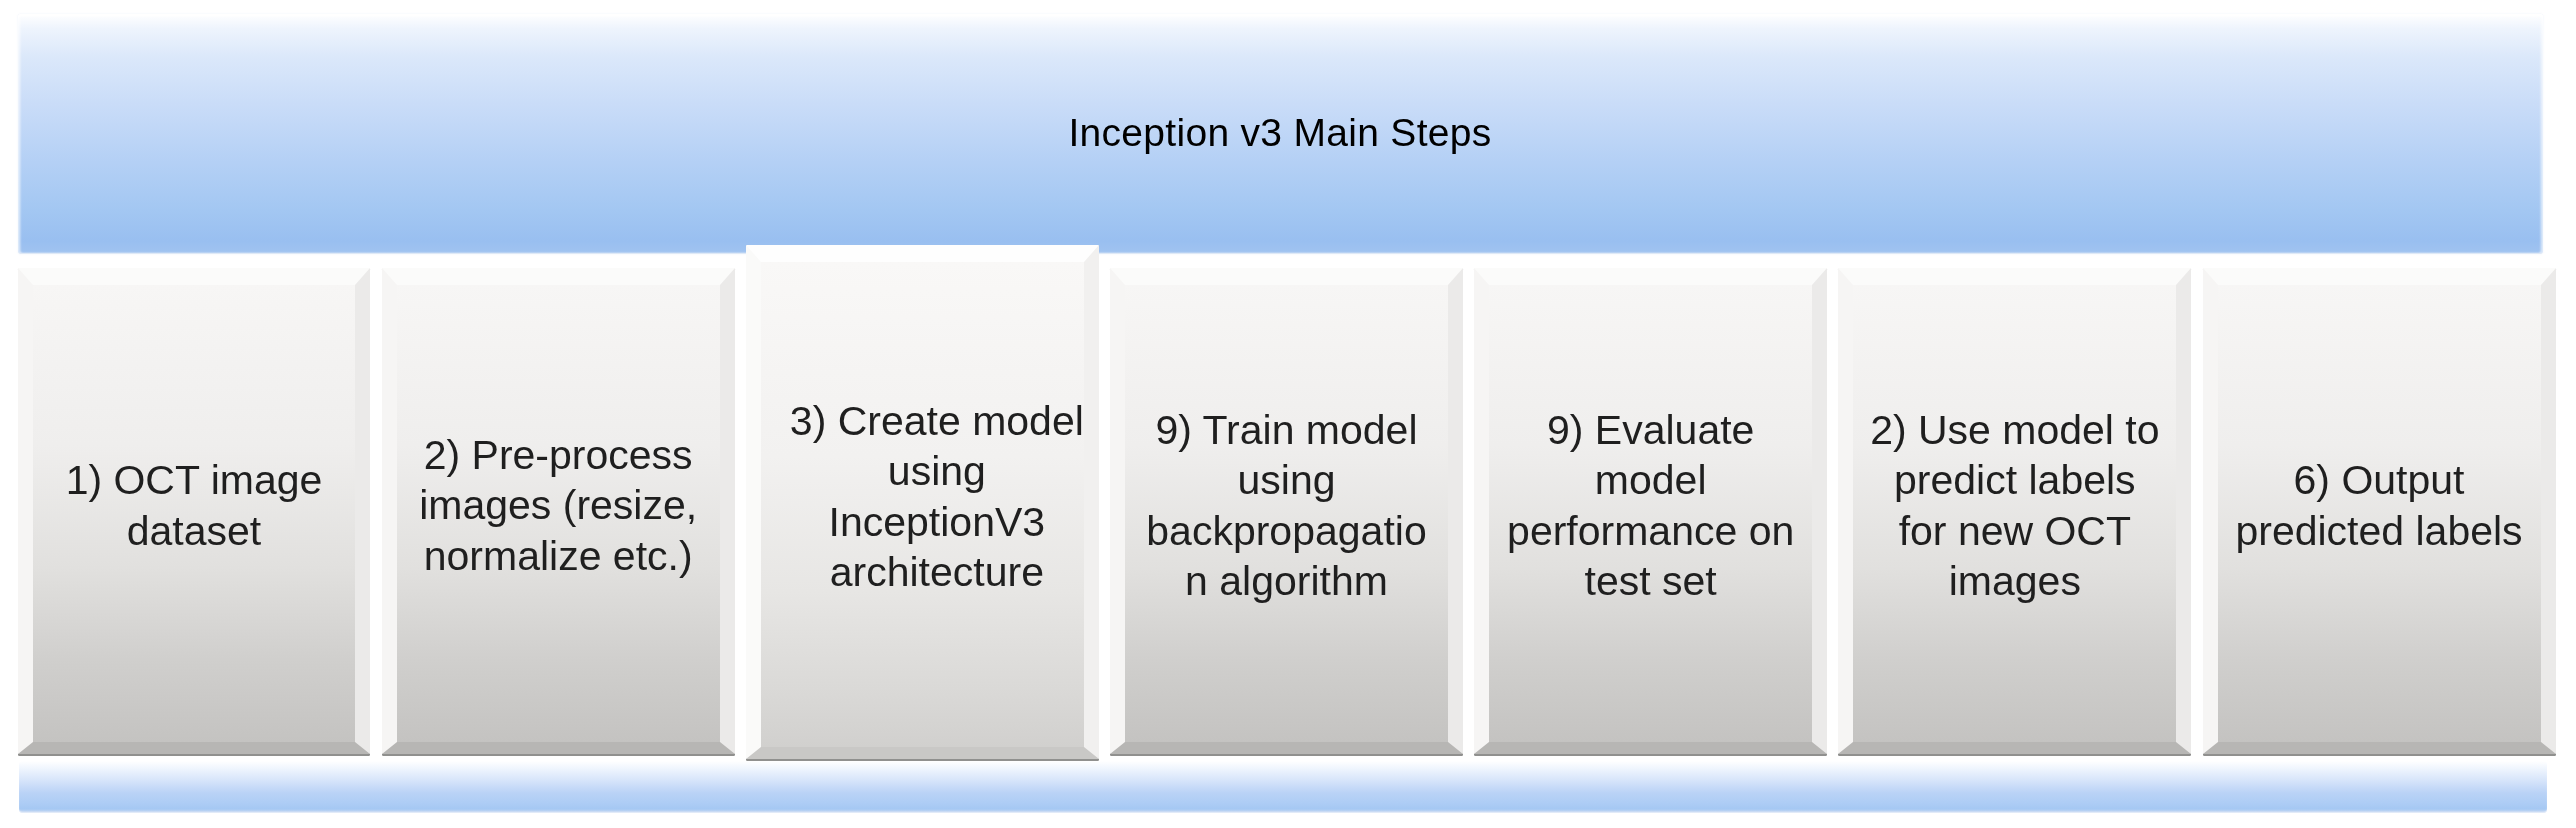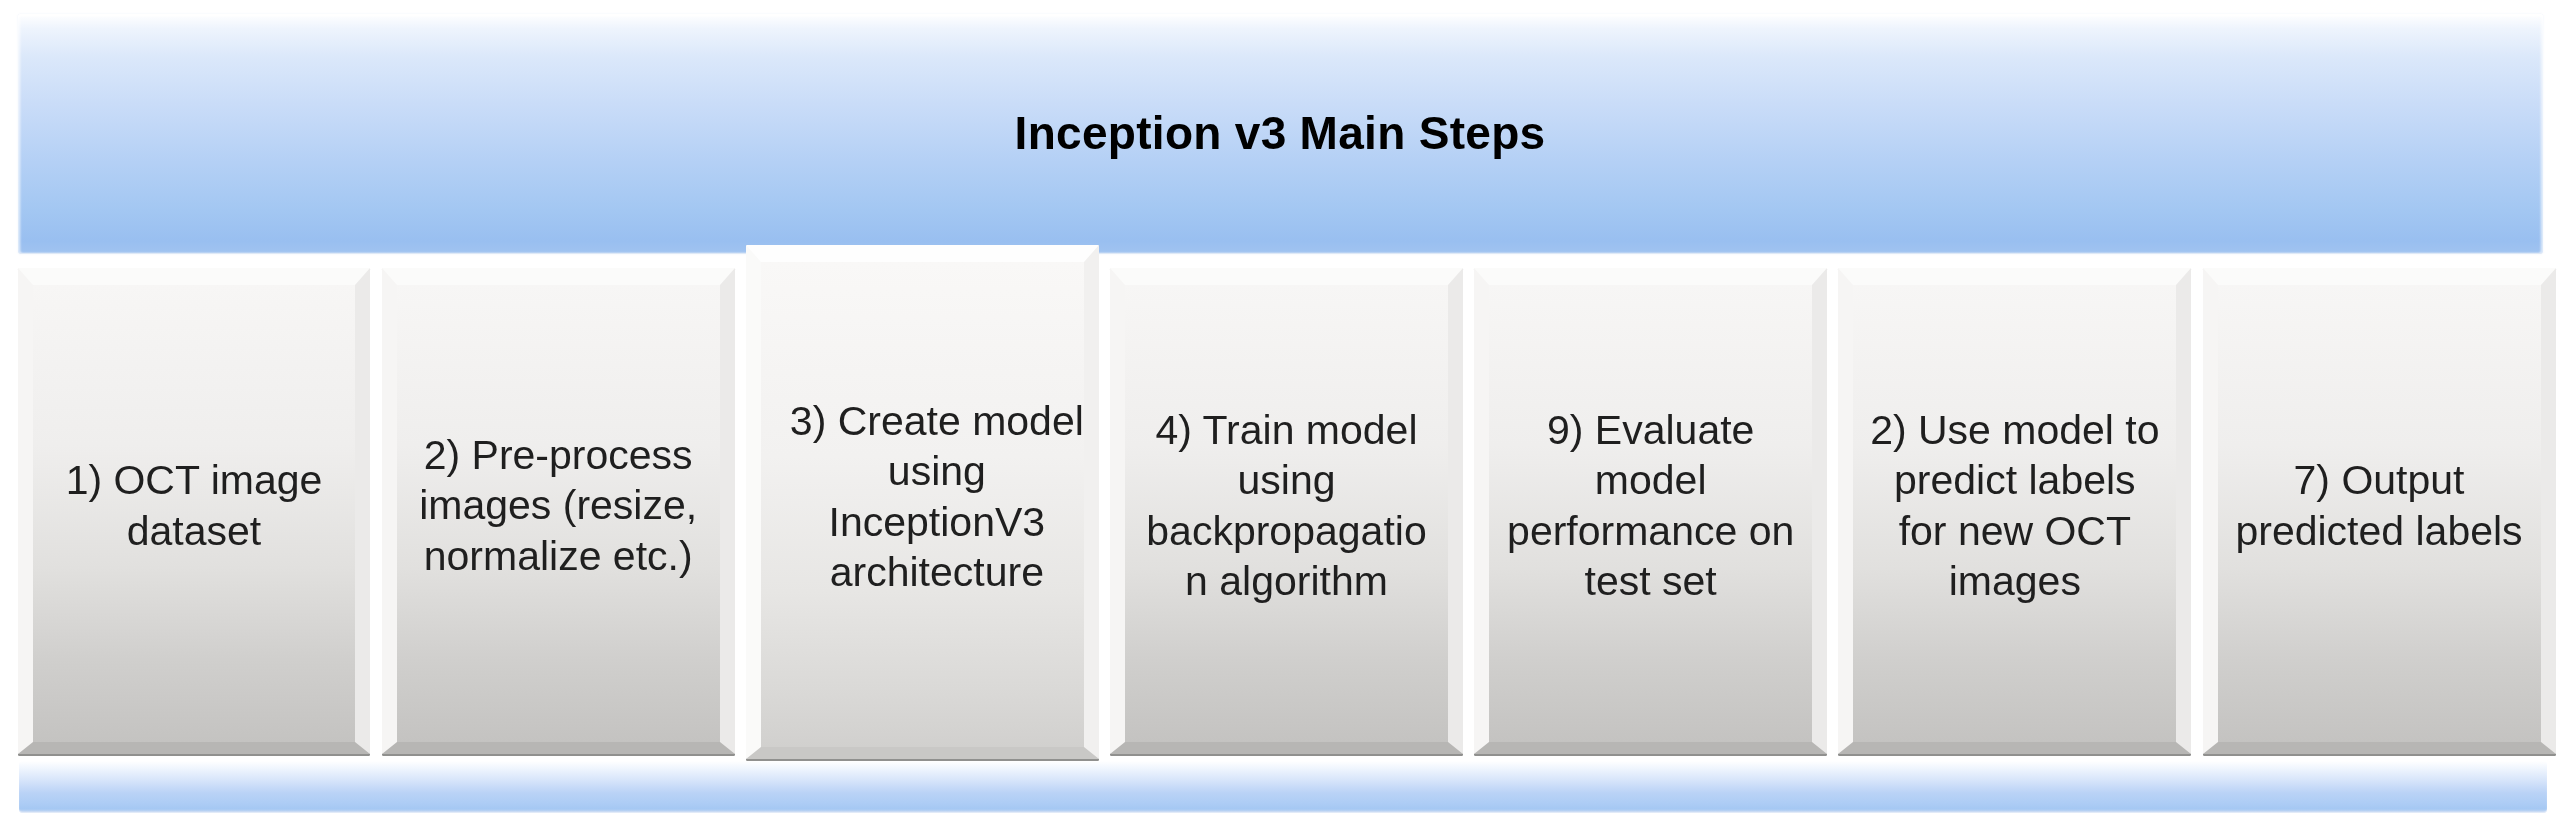--- a/index.html
+++ b/index.html
@@ -23,22 +23,22 @@
       #b4d0f5 62%, #a3c7f2 82%, #99bff0 95%, #a0c3f0 100%);
     box-shadow:
       inset 0 2.5px 1.9px rgba(255,255,255,0.95),
       inset 2.5px 0 1.9px rgba(255,255,255,0.55),
       inset -2.5px 0 1.9px rgba(255,255,255,0.55),
       0 0.6px 1.2px rgba(150,180,225,0.35);
     display: flex; align-items: center; justify-content: center;
     z-index: 1;
   }
   .banner-title {
-    font-size: 46px;
-    font-weight: bold;
+    font-size: 39px;
+    font-weight: normal;
     color: #000000;
     letter-spacing: 0.3px;
   }
 
   
   .steps-row {
     position: absolute;
     left: 17.5px; top: 268px;
     width: 2538px; height: 486px;
     display: flex;
@@ -111,39 +111,39 @@
 images (resize,
 normalize etc.)</div>
     </div>
     <div class="step elevated">
       <div class="step-label">3) Create model
 using
 InceptionV3
 architecture</div>
     </div>
     <div class="step">
-      <div class="step-label">4) Train model
+      <div class="step-label">9) Train model
 using
 backpropagatio
 n algorithm</div>
     </div>
     <div class="step">
       <div class="step-label">9) Evaluate
 model
 performance on
 test set</div>
     </div>
     <div class="step">
       <div class="step-label">2) Use model to
 predict labels
 for new OCT
 images</div>
     </div>
     <div class="step">
-      <div class="step-label">7) Output
+      <div class="step-label">6) Output
 predicted labels</div>
     </div>
   </div>
 
   <div class="bottom-bar"></div>
 
 </div>
 
 
 </body></html>

